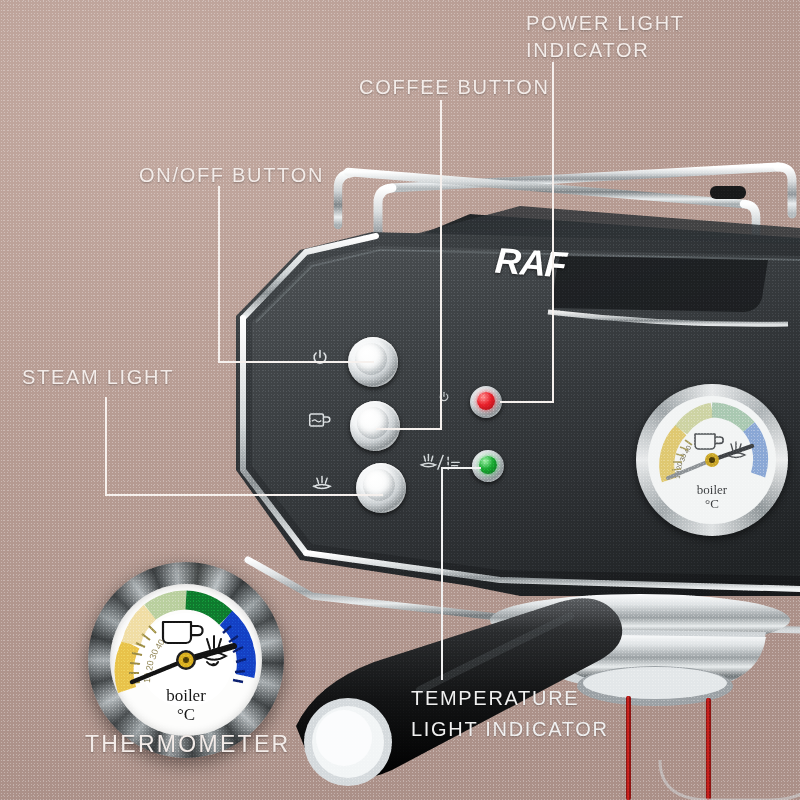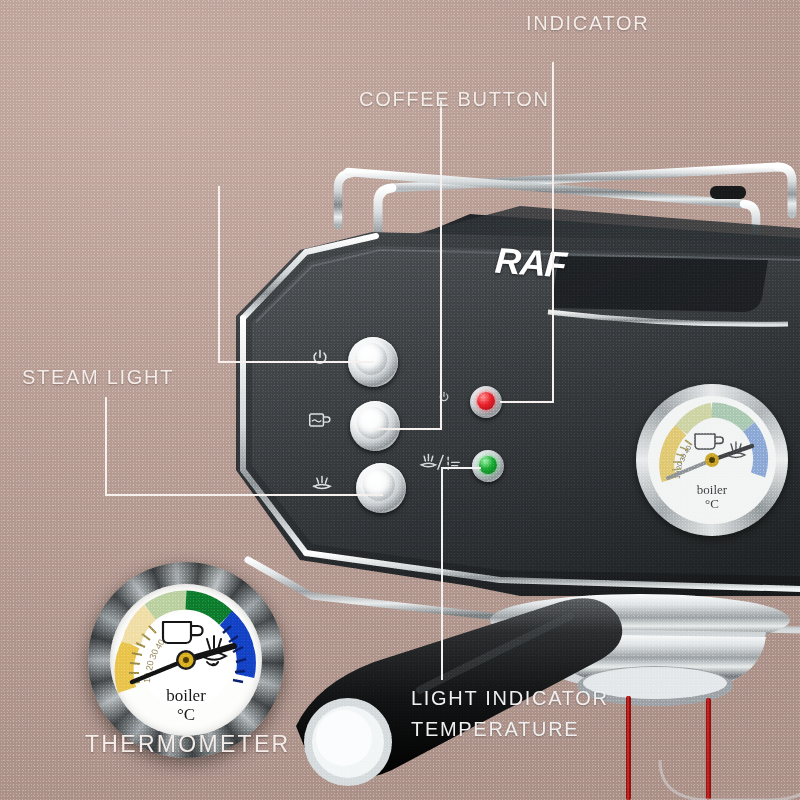--- a/index.html
+++ b/index.html
@@ -399,34 +399,38 @@
   <div class="ln v" style="left:218px;top:186px;height:176px;"></div>
   <div class="ln h" style="left:218px;top:361px;width:156px;"></div>
 
   <div class="ln v" style="left:105px;top:397px;height:98px;"></div>
   <div class="ln h" style="left:105px;top:494px;width:278px;"></div>
 
   <div class="ln v dk" style="left:441px;top:468px;height:212px;"></div>
   <div class="ln h dk" style="left:441px;top:467px;width:40px;"></div>
 
   <div class="callout-label" style="left:526px;top:10px;font-size:20px;line-height:27px;">
+    <div>POWER LIGHT</div>
     <div>INDICATOR</div>
   </div>
 
-  <div class="callout-label" style="left:359px;top:76px;font-size:20px;margin-top:12px;">
+  <div class="callout-label" style="left:359px;top:76px;font-size:20px;">
     <span>COFFEE BUTTON</span>
   </div>
 
+  <div class="callout-label" style="left:139px;top:164px;font-size:20px;">
+    <span>ON/OFF BUTTON</span>
+  </div>
 
   <div class="callout-label" style="left:22px;top:366px;font-size:20px;">
     <span>STEAM LIGHT</span>
   </div>
 
   <div class="callout-label dark" style="left:411px;top:683px;font-size:20px;line-height:31px;">
+    <div>TEMPERATURE</div>
     <div>LIGHT INDICATOR</div>
-    <div>TEMPERATURE</div>
   </div>
 
   <div class="callout-label" style="left:85px;top:731px;font-size:23px;letter-spacing:.1em;">
     <span>THERMOMETER</span>
   </div>
 
 </div>
 
 </body></html>

